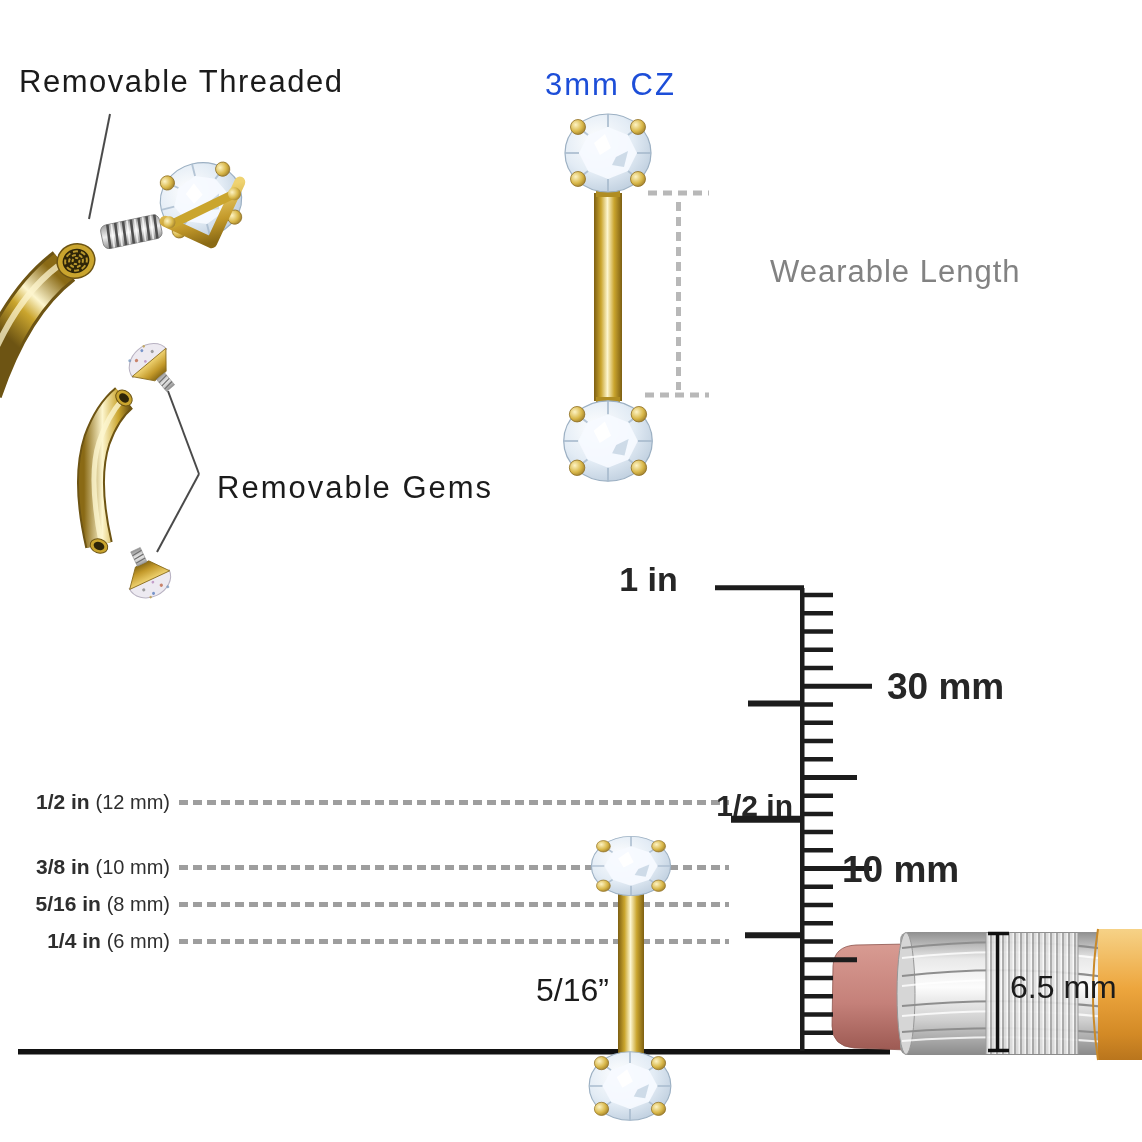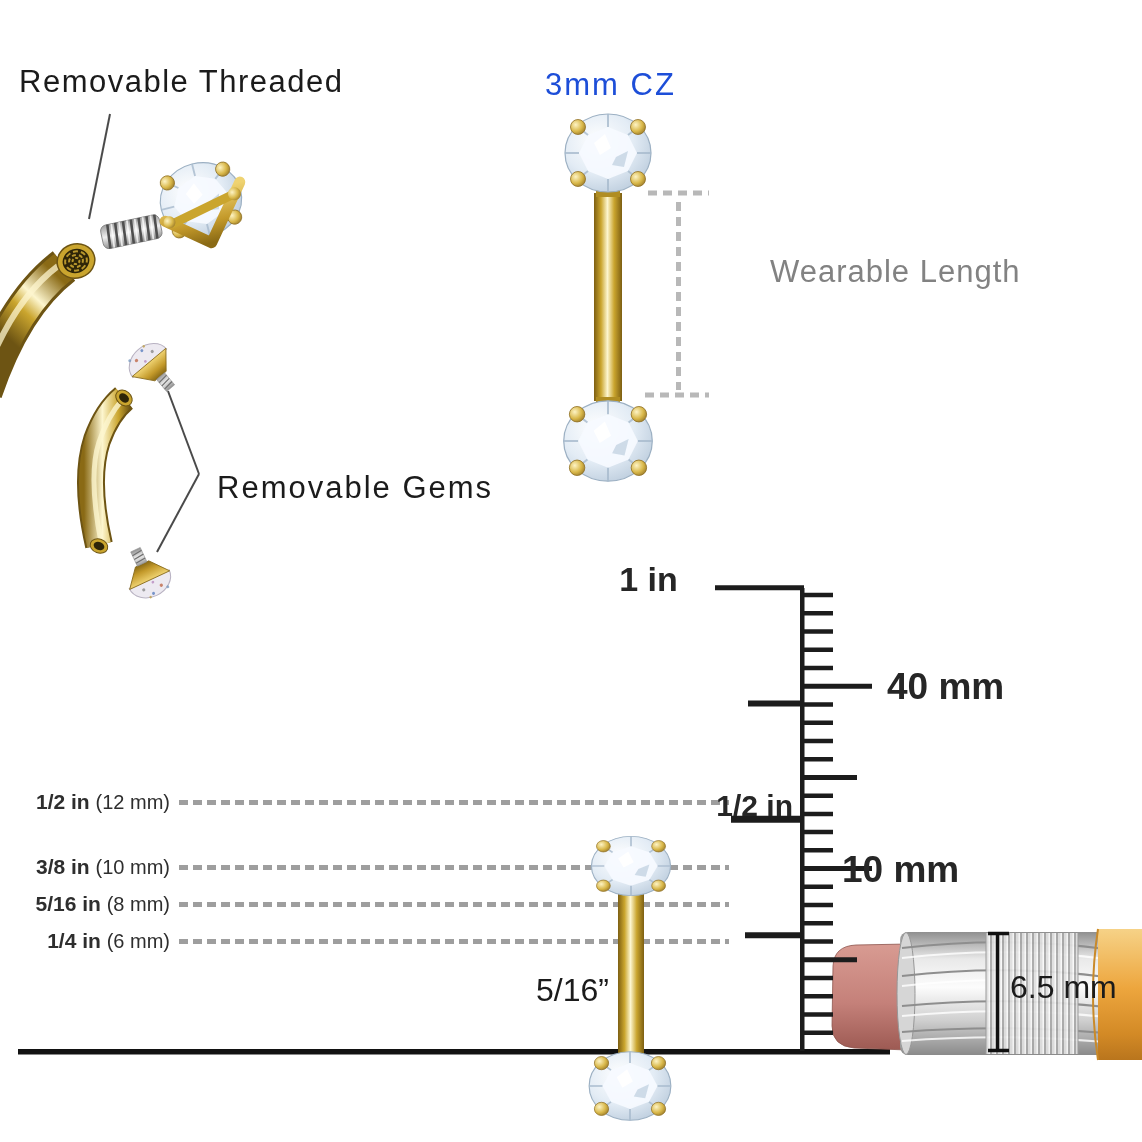--- a/index.html
+++ b/index.html
@@ -307,19 +307,19 @@
         <line x1="745" x2="804" y1="935.176" y2="935.176" stroke="#1c1c1c" stroke-width="6"></line>
       </g>
   </svg>
 
   <div class="txt ink t-threaded">Removable Threaded</div>
   <div class="txt t-cz">3mm CZ</div>
   <div class="txt gray t-wear">Wearable Length</div>
   <div class="txt ink t-remov">Removable Gems</div>
 
   <div class="txt rlabel t-1in">1 in</div>
-  <div class="txt rlabel t-20mm">40 mm</div>
+  <div class="txt rlabel t-20mm">30 mm</div>
   <div class="txt rlabel t-halfin">1/2 in</div>
   <div class="txt rlabel t-10mm">10 mm</div>
 
   <div class="txt ink t-516">5/16”</div>
   <div class="txt ink t-65">6.5 mm</div>
 </div>
 
 </body></html>

